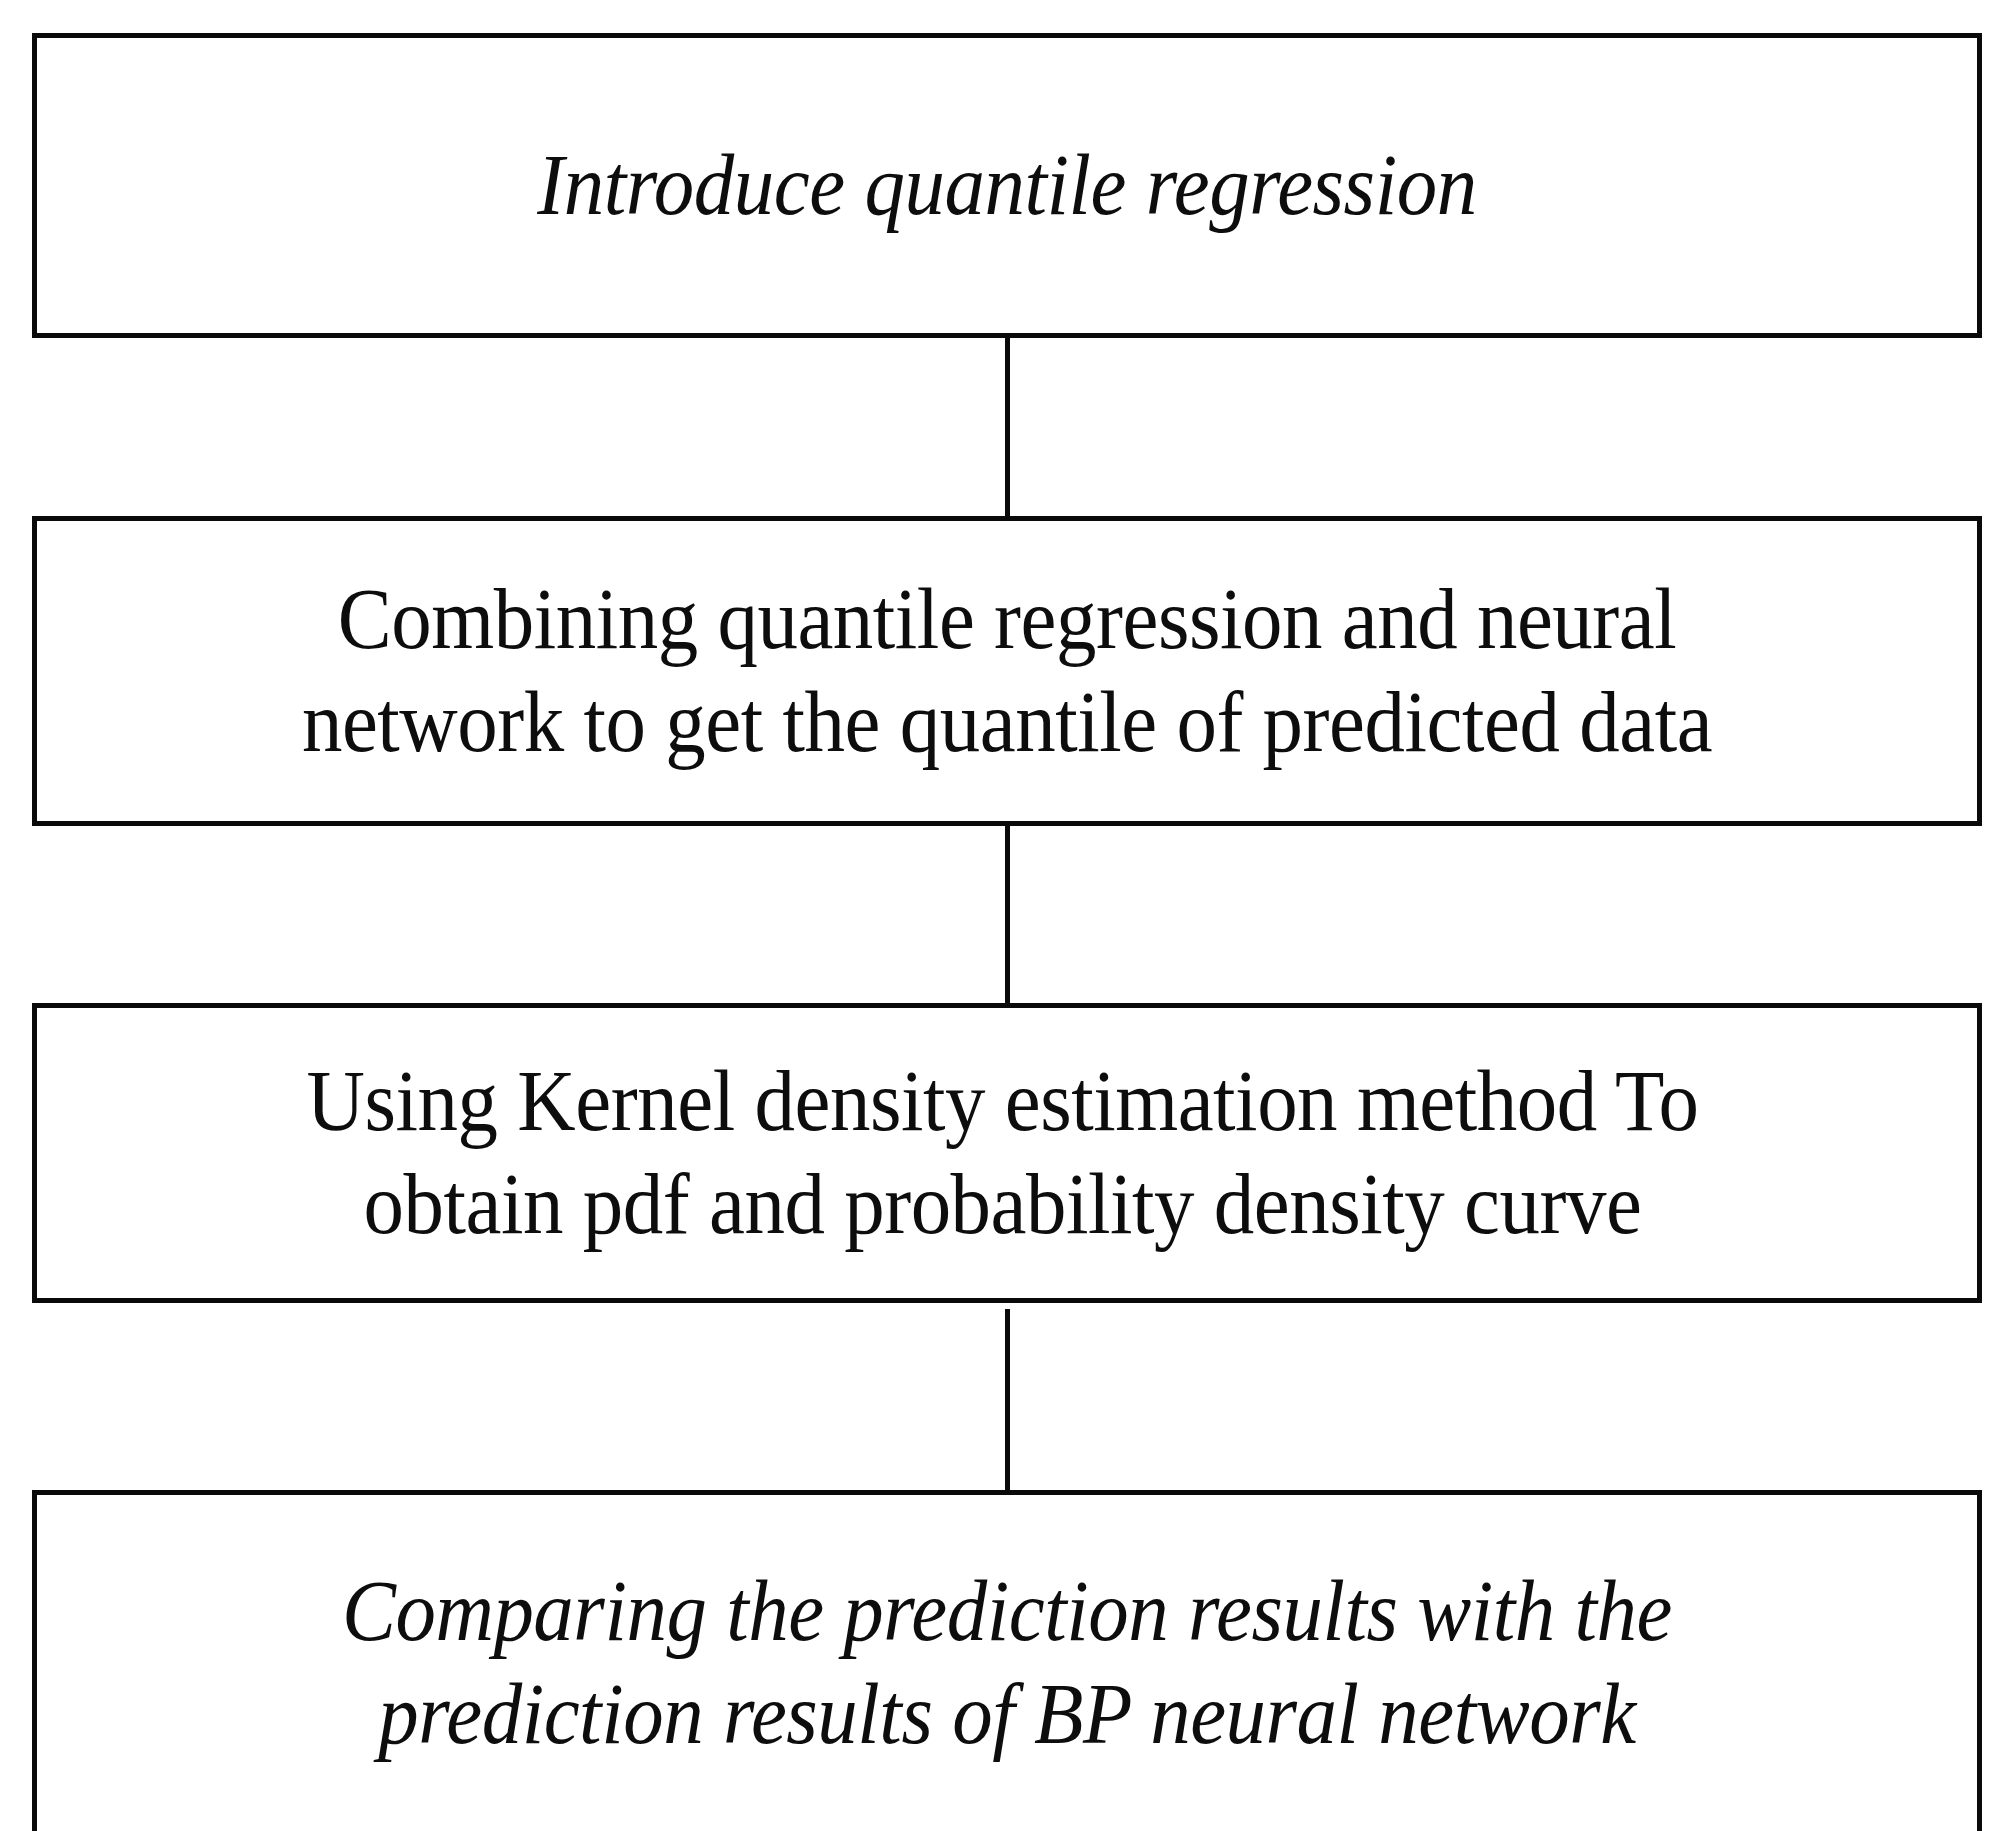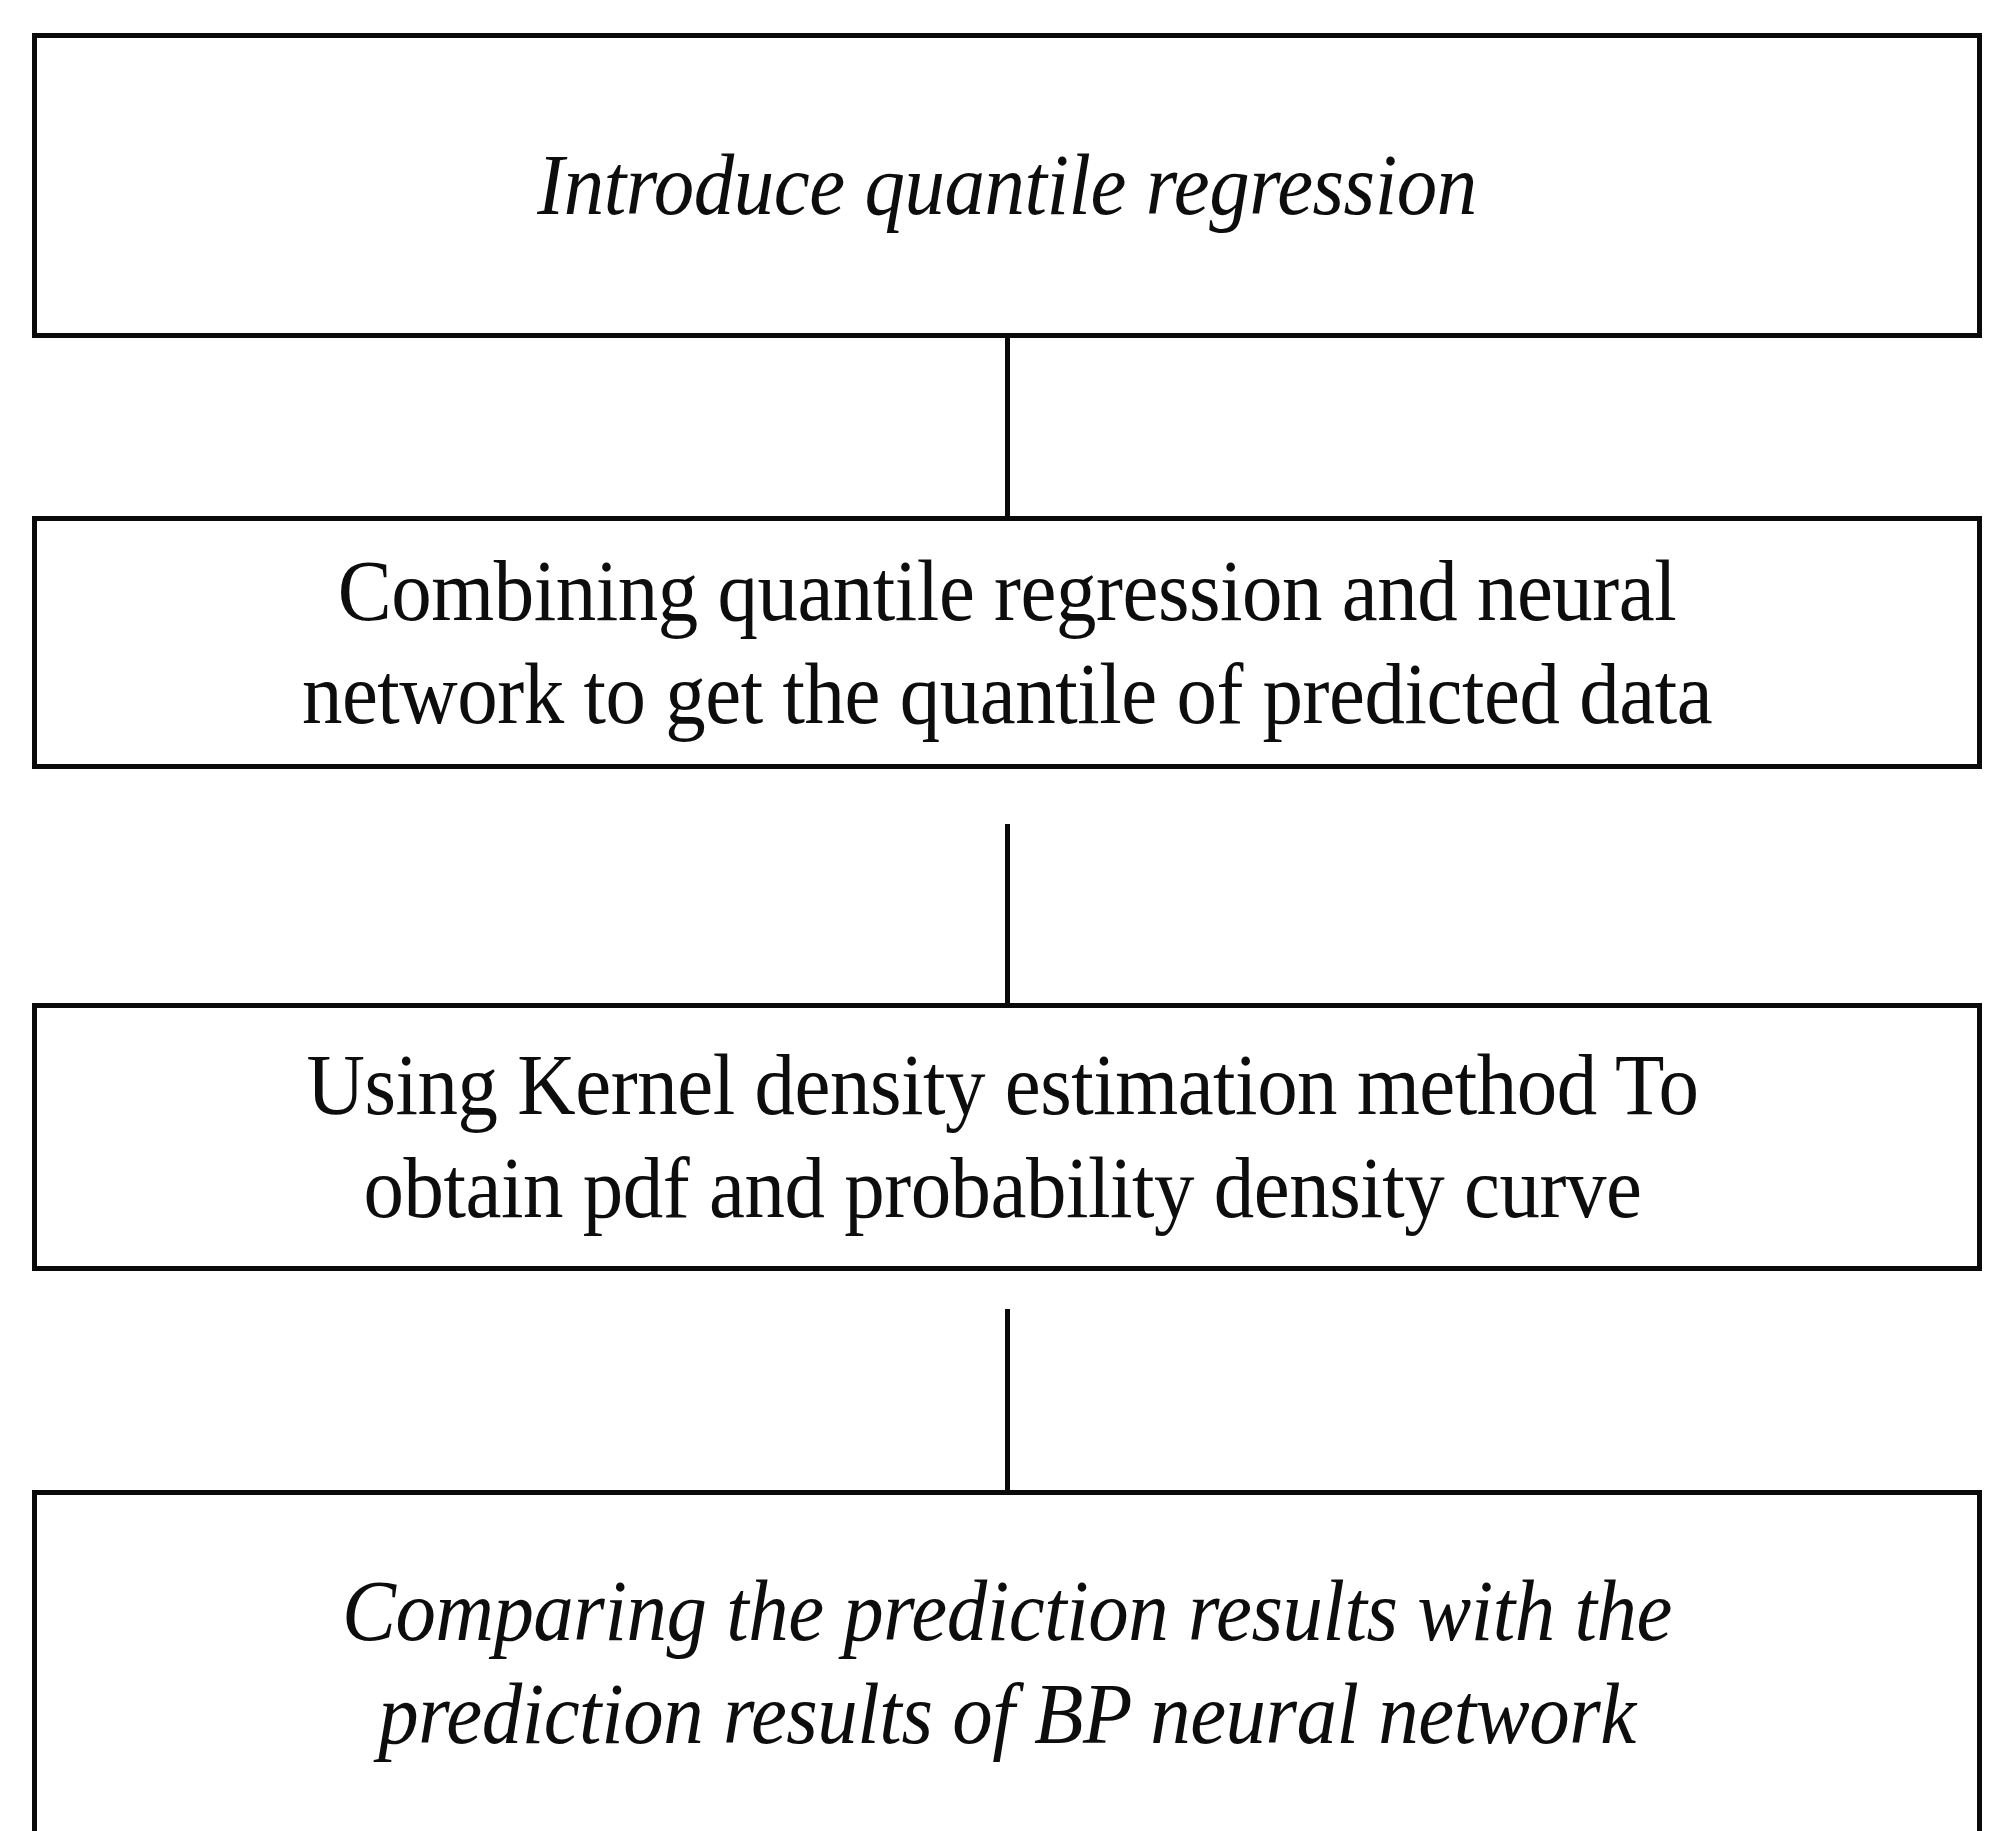--- a/index.html
+++ b/index.html
@@ -44,22 +44,22 @@
     line-height: 1.18;
     letter-spacing: -0.5px;
     font-weight: 400;
     transform: scaleX(0.93);
     transform-origin: center center;
     white-space: pre-line;
   }
 
   
   #box-1 { top: 33px;   height: 305px; font-style: italic; }
-  #box-2 { top: 516px;  height: 253px; }
-  #box-3 { top: 1003px; height: 268px; padding-left: 16px; }
+  #box-2 { top: 516px;  height: 310px; }
+  #box-3 { top: 1003px; height: 300px; padding-left: 16px; }
   #box-4 { top: 1490px; height: 346px; font-style: italic; }
 
   
   .connector {
     position: absolute;
     left: 1005px;
     width: 4.9px;
     background: #0a0a0a;
   }
   #connector-1-2 { top: 336px;  height: 184px; }

